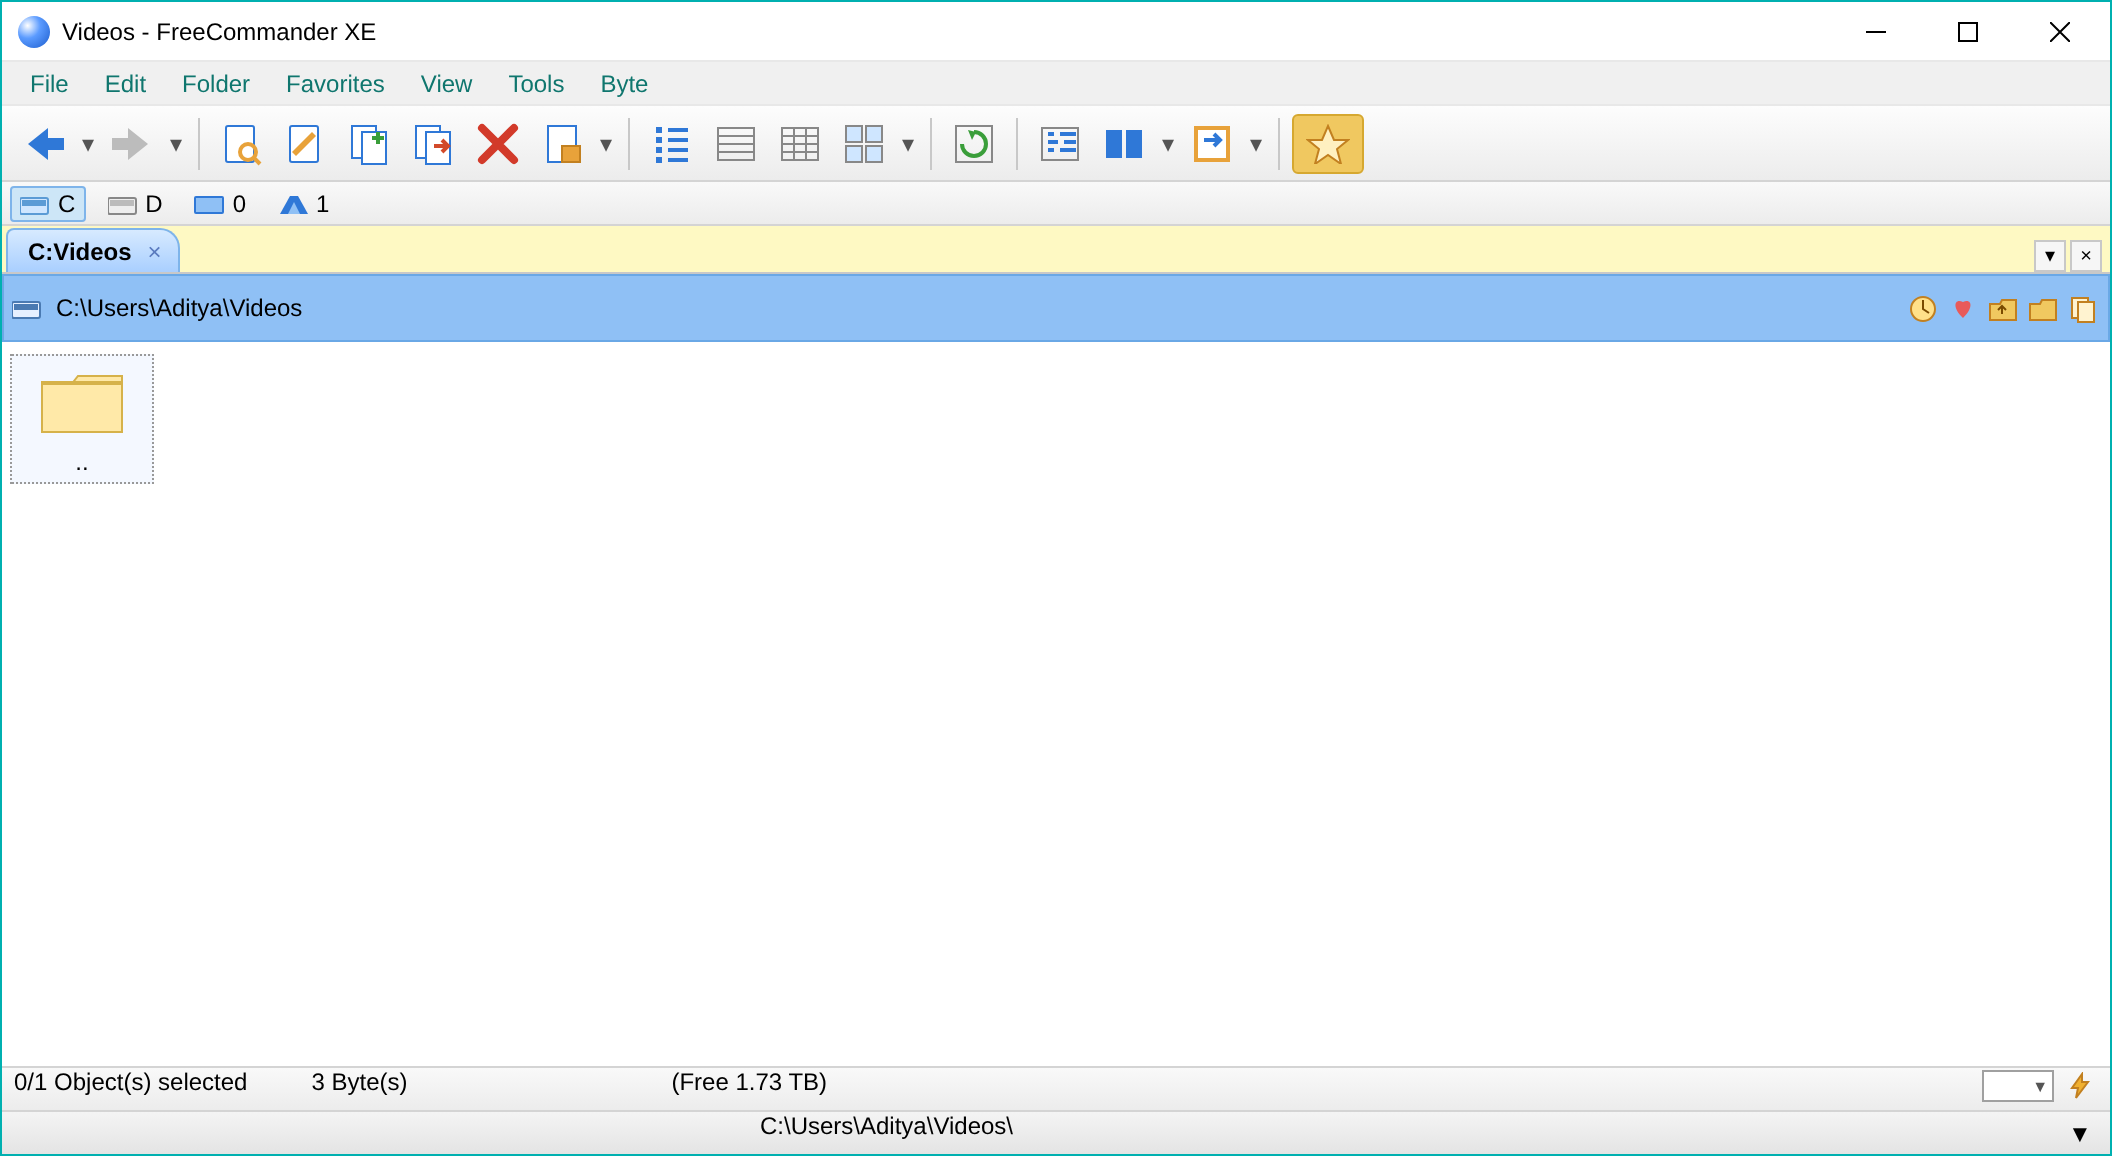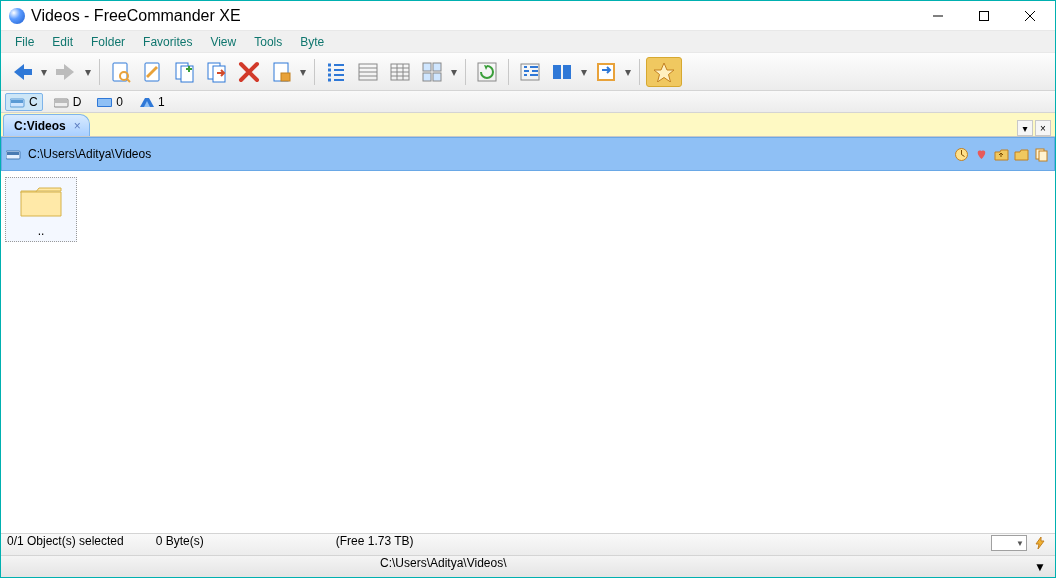--- a/index.html
+++ b/index.html
@@ -2,21 +2,21 @@
 <html><head>
 <meta charset="utf-8">
 <style>
   * { box-sizing: border-box; margin: 0; padding: 0; font-family: "Segoe UI", Tahoma, sans-serif; font-size: 12px; }
   html, body { height: 100%; }
   body { width: 1056px; height: 578px; border: 1px solid #00b0b0; background: #fff; display: flex; flex-direction: column; overflow: hidden; }
 
   
   .titlebar { height: 30px; display: flex; align-items: center; padding: 0 2px 0 8px; background: #fff; border-bottom: 1px solid #e8e8e8; }
   .title-icon { width: 16px; height: 16px; border-radius: 50%; background: radial-gradient(circle at 30% 30%, #fff, #5b9bff 40%, #1a5bcc); margin-right: 6px; }
-  .title-text { flex: 1; color: #000; font-size: 16px; }
+  .title-text { flex: 1; color: #000; font-size: 12px; }
   .win-controls { display: flex; }
   .win-btn { width: 46px; height: 28px; display: flex; align-items: center; justify-content: center; color: #333; }
 
   
   .menubar { height: 22px; display: flex; align-items: center; padding: 0 5px; background: #f0f0f0; border-bottom: 1px solid #e8e8e8; gap: 0; }
   .menu-item { padding: 2px 9px; color: #0f766e; cursor: default; }
 
   
   .toolbar { height: 38px; display: flex; align-items: center; padding: 2px 6px; background: linear-gradient(#fdfdfd,#ececec); border-bottom: 1px solid #d4d4d4; gap: 2px; }
   .tb-btn { height: 30px; min-width: 30px; display: flex; align-items: center; justify-content: center; border: 1px solid transparent; border-radius: 3px; padding: 2px; }
@@ -316,21 +316,21 @@
           <path class="folder-big" d="M2 10 h14 l4 -5 h22 v3 H2 z"></path>
           <path class="folder-big" d="M2 9 h40 v24 H2 z"></path>
         </svg>
     </div>
     <div class="label">..</div>
   </div>
 </div>
 
 <div class="statusbar1">
   <span>0/1 Object(s) selected</span>
-  <span style="margin-left:-24px;">0 Byte(s)</span>
+  <span style="margin-left:-24px;">3 Byte(s)</span>
   <span style="margin-left:76px;">(Free 1.73 TB)</span>
   <div class="status-right">
     <div class="combo">
         <span class="dd">▼</span>
       </div>
     <div class="history-btn">
       <svg width="14" height="14" viewBox="0 0 14 14">
           <path d="M8 1 L3 8 h3 L5 13 L11 5 H8 Z" fill="#f0b030" stroke="#c28020"></path>
         </svg>
     </div>

